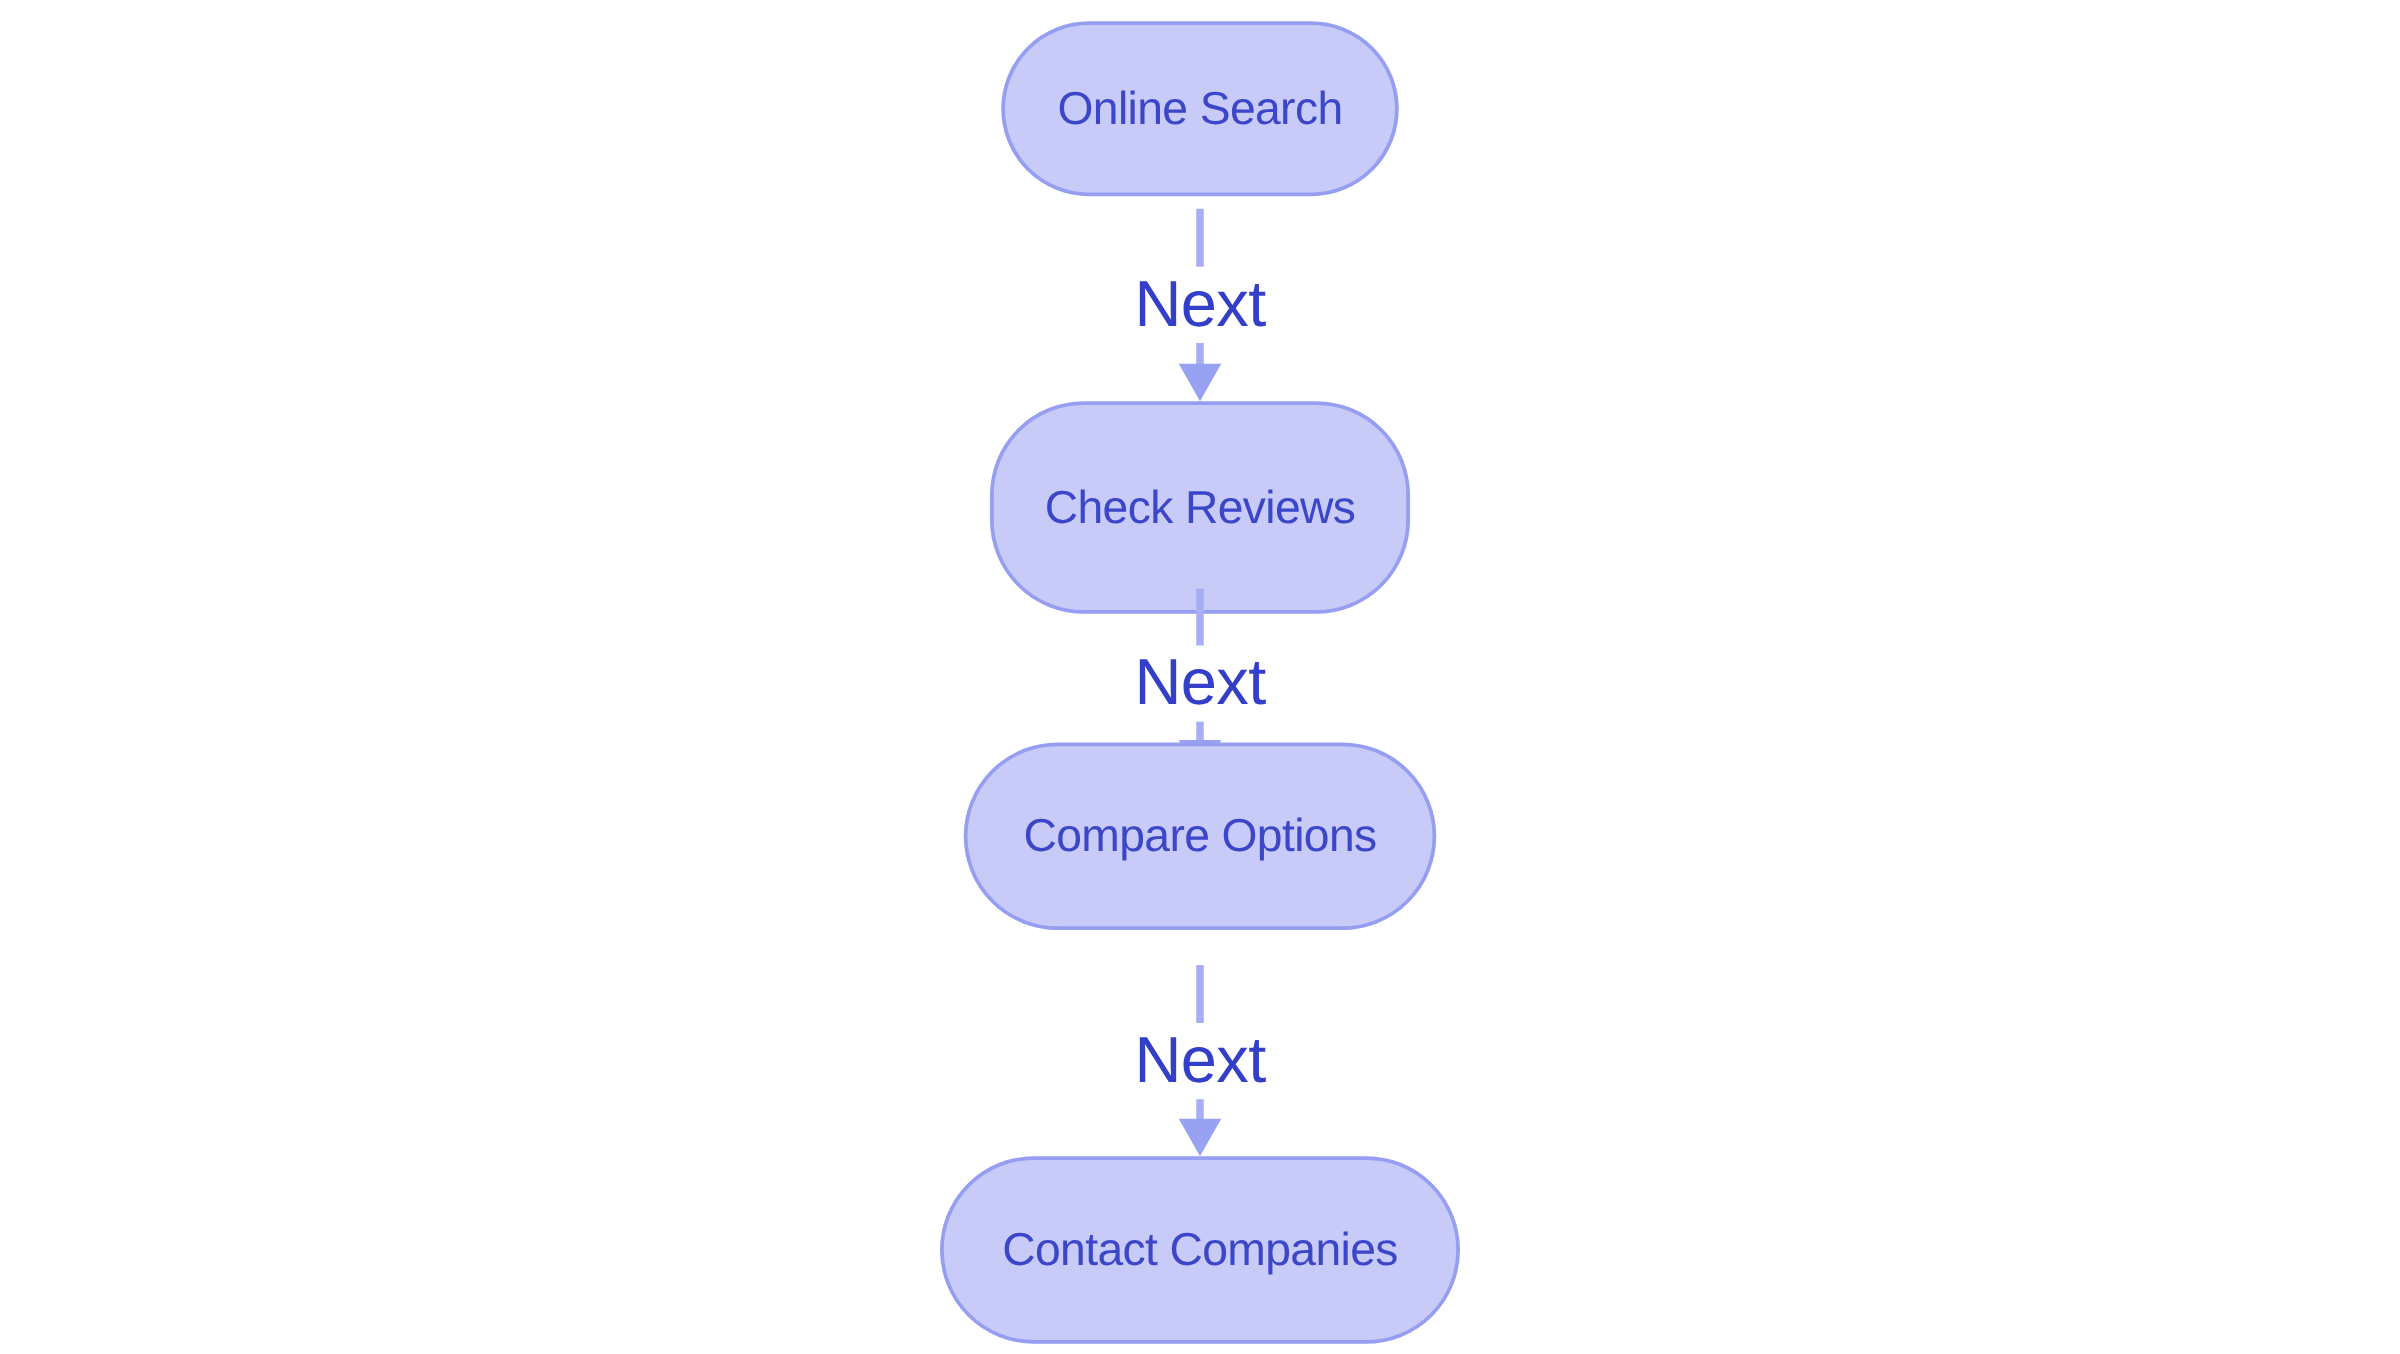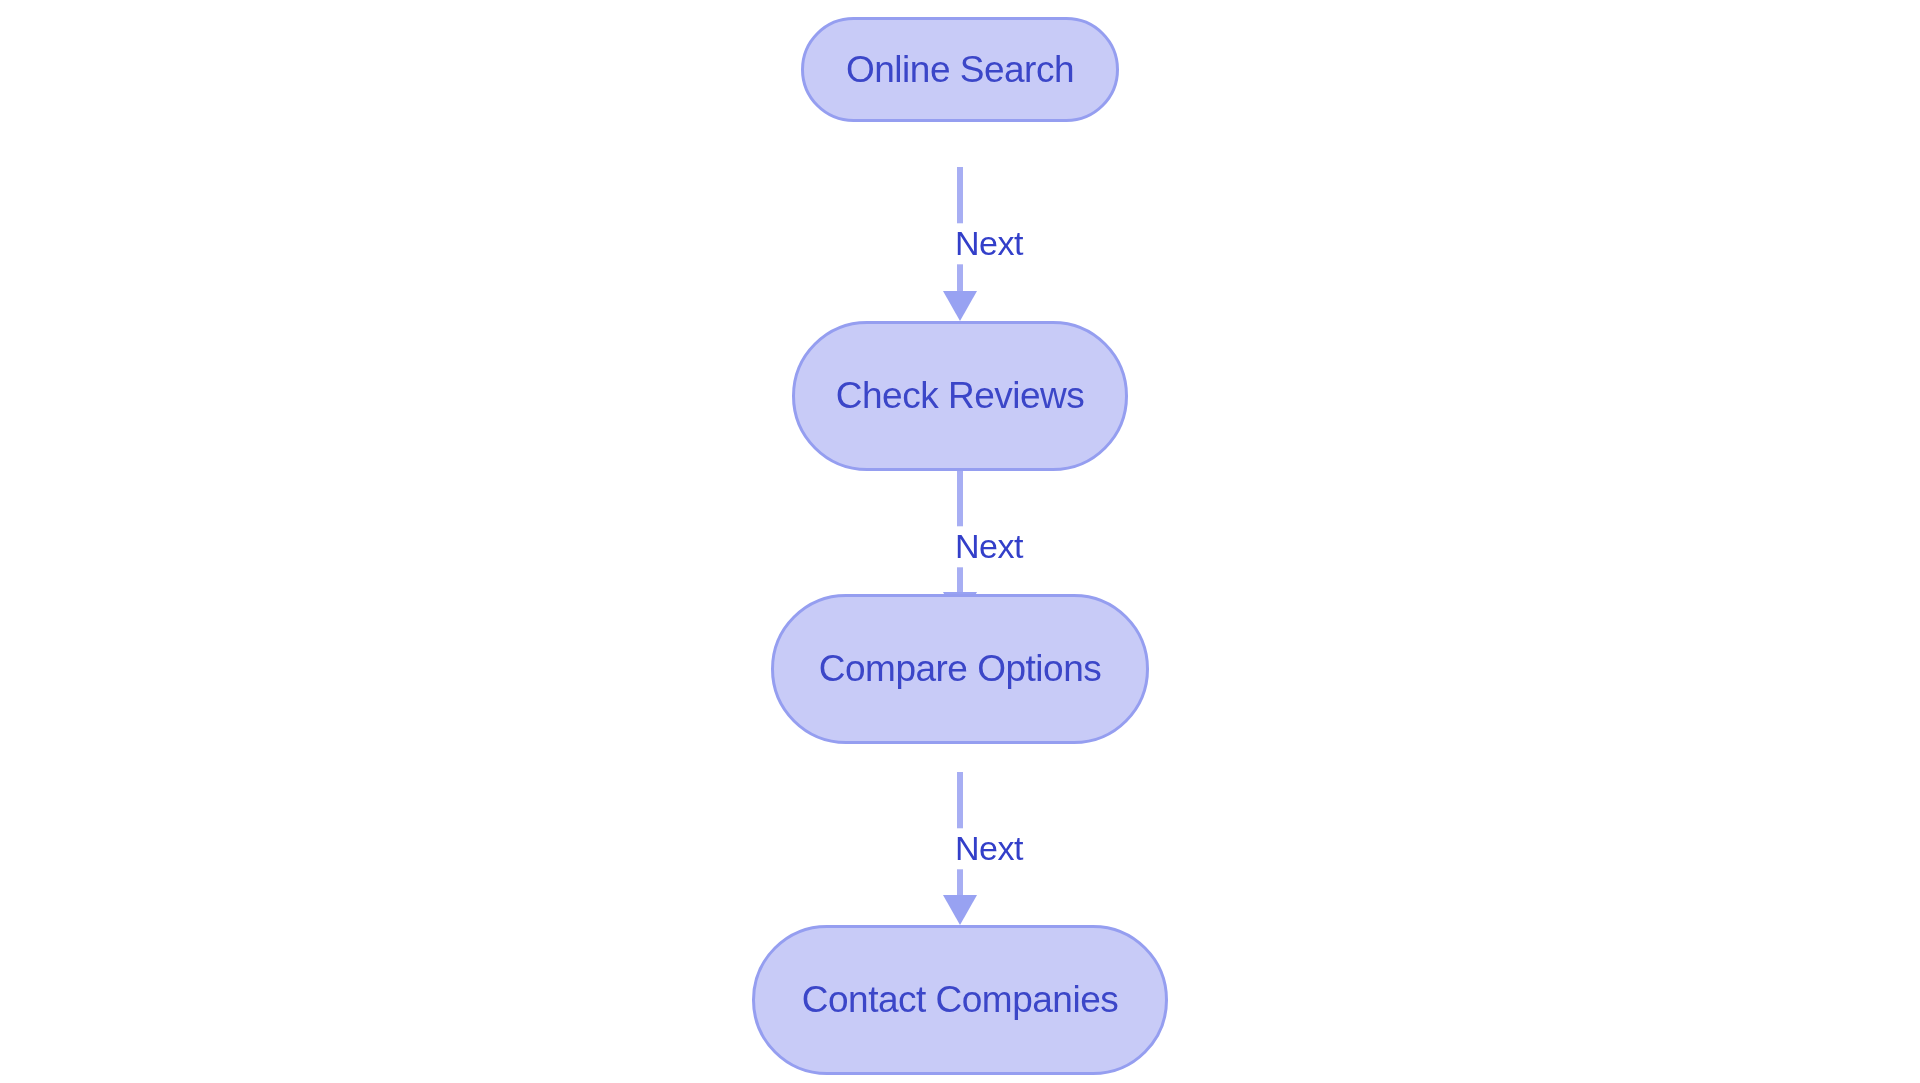--- a/index.html
+++ b/index.html
@@ -64,44 +64,43 @@
     border-right:17px solid transparent;
     border-top:30px solid var(--edge-arrow);
   }
   .edge-label{
     position:absolute;
     left:50%;
     top:50%;
     transform:translate(-50%,-50%);
     background:var(--edge-label-bg);
     color:var(--edge-label-text);
-    font-size:34px;
+    font-size:52px;
     letter-spacing:-0.5px;
     line-height:1.1;
     padding:2px 8px;
     white-space:nowrap;
-    margin-left:29px;
   }
 </style>
 </head>
 <body>
 
 <div class="canvas">
 
-  <div class="node" style="left:801px; top:17px; width:318px; height:105px;">
+  <div class="node" style="left:801px; top:17px; width:318px; height:140px;">
     <span class="node-label">Online Search</span>
   </div>
 
   <div class="edge" style="left:943px; top:167px; height:154px;">
     <div class="edge-line"></div>
     <div class="edge-arrowhead"></div>
     <span class="edge-label">Next</span>
   </div>
 
-  <div class="node" style="left:792px; top:321px; width:336px; height:150px;">
+  <div class="node" style="left:792px; top:321px; width:336px; height:170px;">
     <span class="node-label">Check Reviews</span>
   </div>
 
   <div class="edge" style="left:943px; top:471px; height:151px;">
     <div class="edge-line"></div>
     <div class="edge-arrowhead"></div>
     <span class="edge-label">Next</span>
   </div>
 
   <div class="node" style="left:771px; top:594px; width:378px; height:150px;">

